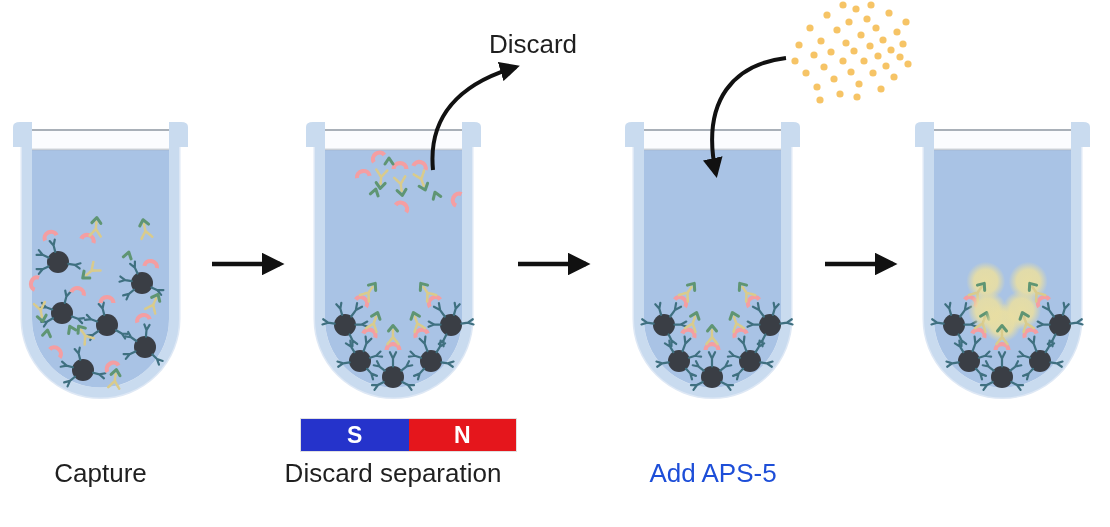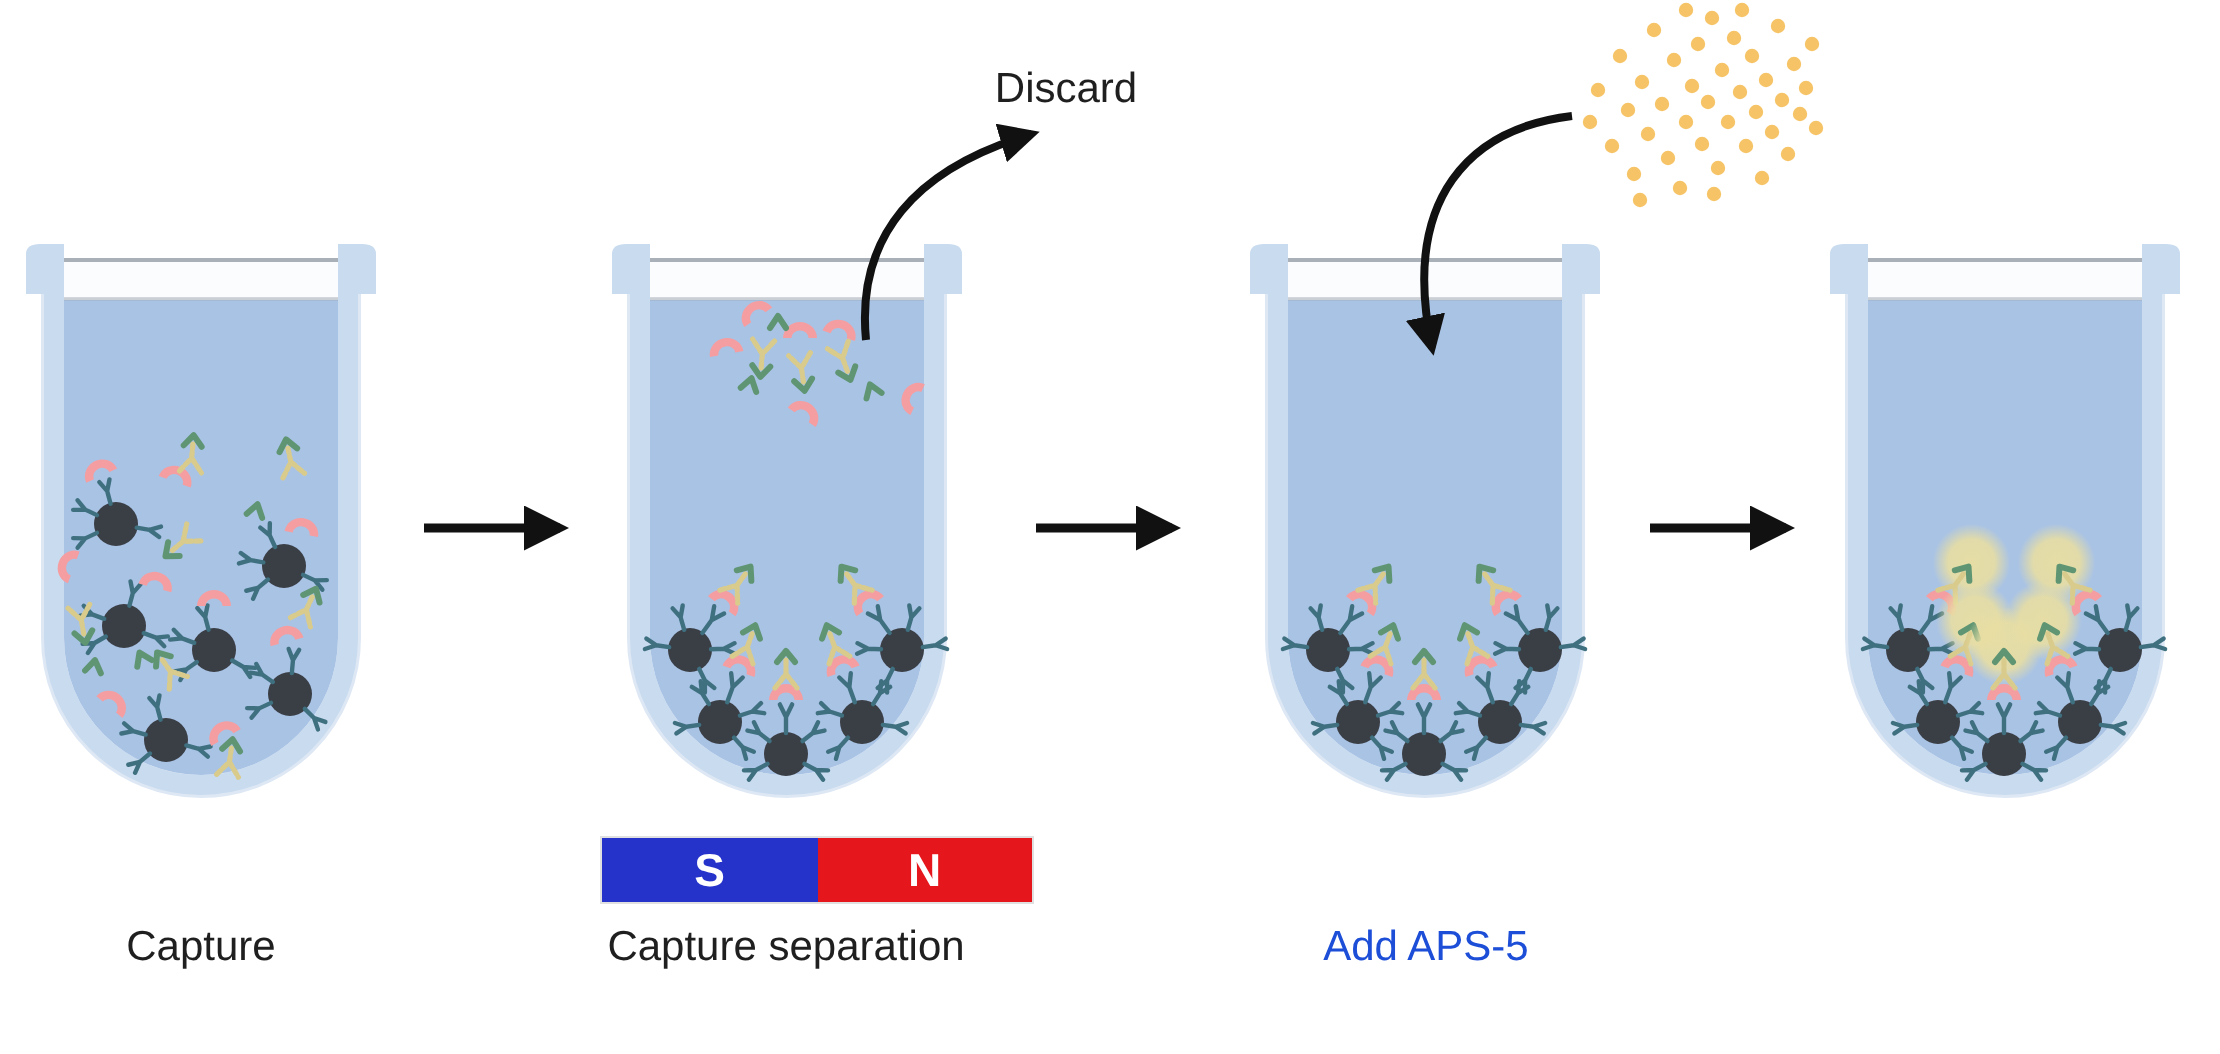--- a/index.html
+++ b/index.html
@@ -5,21 +5,21 @@
   html,body{margin:0;padding:0;background:#fff;}
   .canvas{position:relative;width:1110px;height:527px;background:#fff;overflow:hidden;
           font-family:"Liberation Sans",sans-serif;}
   .tube{position:absolute;top:115px;width:185px;height:292px;}
   #tube0{left:8px;} #tube1{left:301px;} #tube2{left:620px;} #tube3{left:910px;}
   #overlay{position:absolute;left:0;top:0;pointer-events:none;}
   .magnet{position:absolute;left:300px;top:418px;width:215px;height:32px;display:flex;
           border:1px solid #e0e0e0;box-sizing:content-box;}
   .pole{flex:1;display:flex;align-items:center;justify-content:center;
         font-weight:bold;font-size:23px;line-height:1;}
-  .lbl{position:absolute;font-size:21px;text-align:center;line-height:27px;}
+  .lbl{position:absolute;font-size:26px;text-align:center;line-height:27px;}
   #lbl0{left:8px;top:460px;width:185px;}
   #lbl1{left:273px;top:460px;width:240px;}
   #lbl2{left:618px;top:460px;width:190px;}
   #lbl3{left:910px;top:460px;width:190px;}
   #lblDiscard{left:468px;top:31px;width:130px;}
 </style>
 </head>
 <body>
 
 <div class="canvas" style="background: rgb(255, 255, 255);">
@@ -395,16 +395,16 @@
   <div class="magnet">
     <div class="pole" id="poleS" style="background: rgb(37, 51, 203); color: rgb(255, 255, 255);">
       <span>S</span>
     </div>
     <div class="pole" id="poleN" style="background: rgb(229, 22, 28); color: rgb(255, 255, 255);">
       <span>N</span>
     </div>
   </div>
 
   <div class="lbl" id="lbl0" style="color: rgb(31, 31, 31);">Capture</div>
-  <div class="lbl" id="lbl1" style="color: rgb(31, 31, 31);">Capture separation</div>
+  <div class="lbl" id="lbl1" style="color: rgb(31, 31, 31);">Discard separation</div>
   <div class="lbl" id="lbl2" style="color: #1d4ed8;">Add APS-5</div>
   <div class="lbl" id="lblDiscard" style="color: rgb(31, 31, 31);">Discard</div>
 </div>
 
 </body></html>

